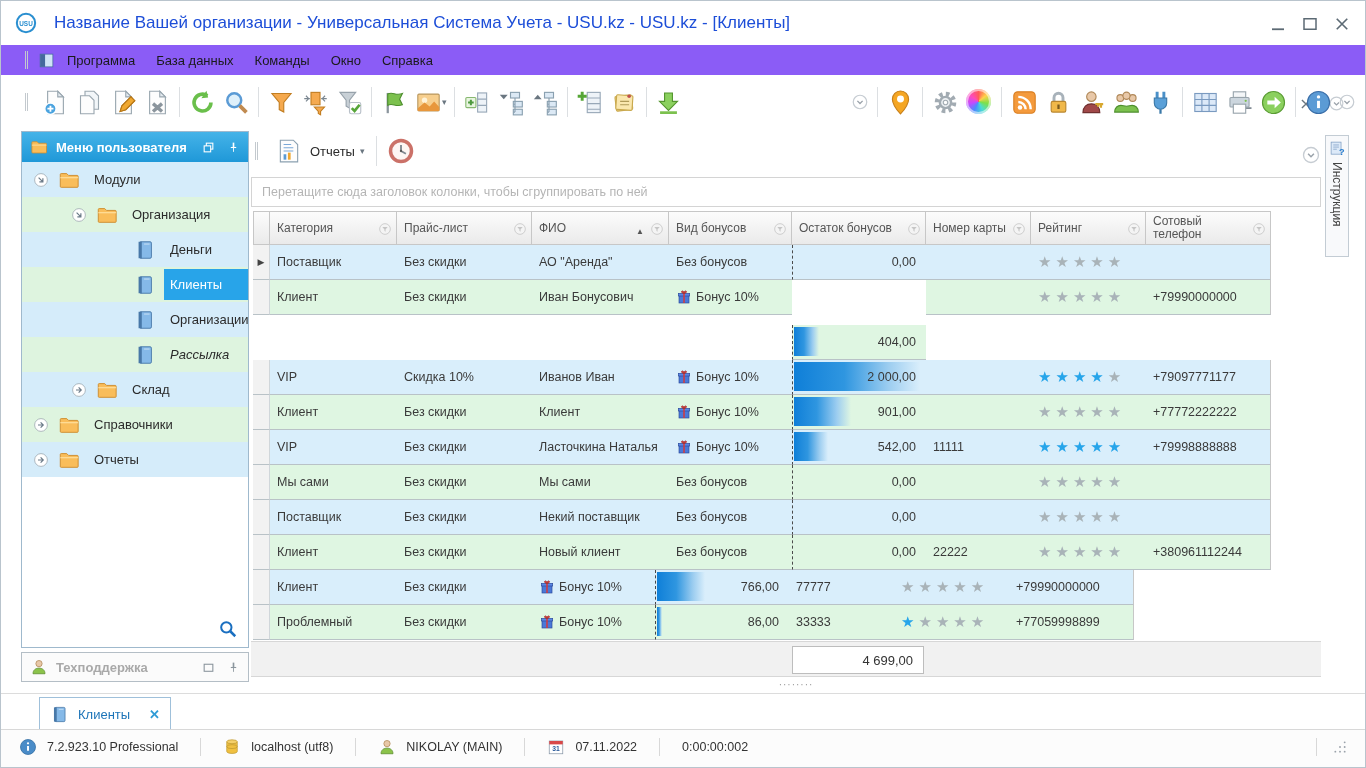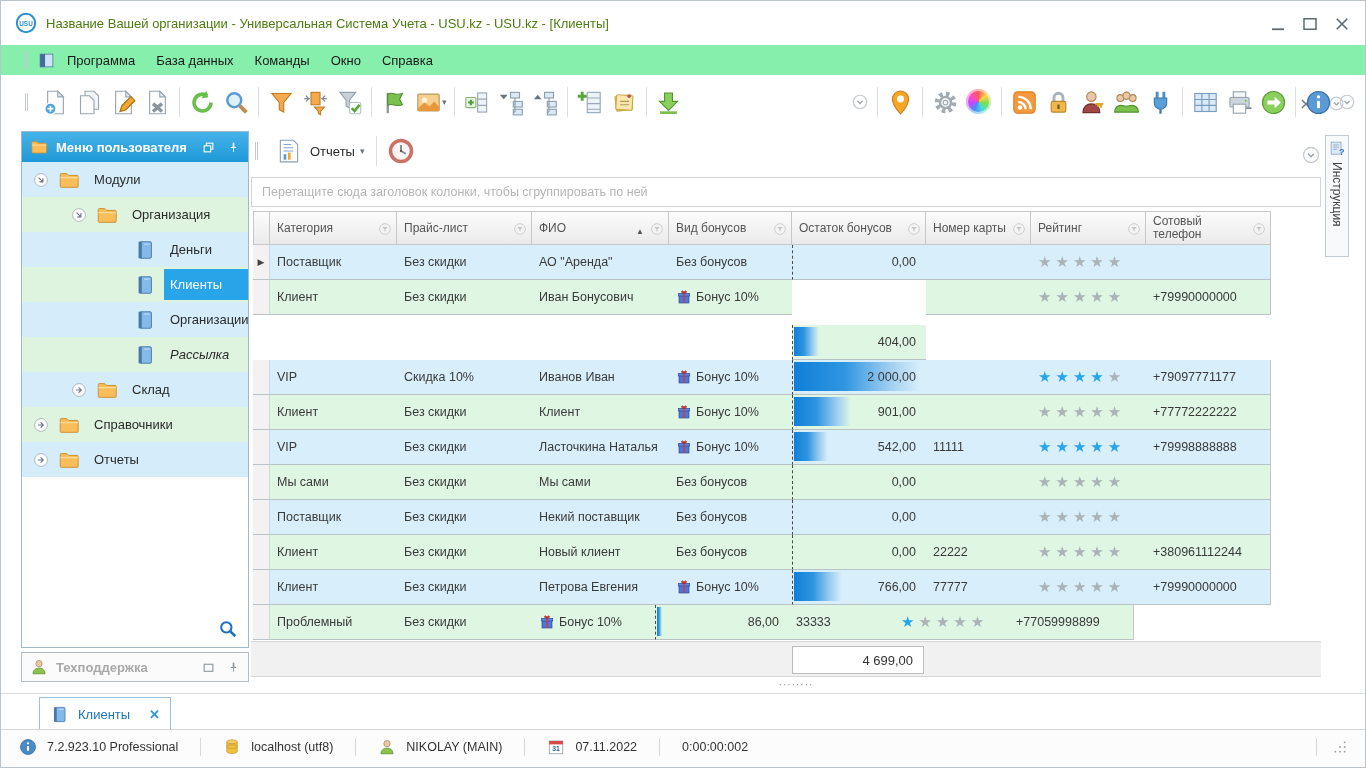--- a/index.html
+++ b/index.html
@@ -1,27 +1,27 @@
 <!DOCTYPE html>
 <html><head>
 <meta charset="utf-8">
 <style>
   * { margin:0; padding:0; box-sizing:border-box; font-family:"Liberation Sans", sans-serif; }
   html,body { background:#e9edf1; }
   .window { position:relative; width:1366px; height:768px; background:#fff; border:1px solid #b9c4cd; overflow:hidden; }
 
   
   .titlebar { position:absolute; top:0; left:0; right:0; height:44px; display:flex; align-items:center; padding-left:14px; background:#fff; }
-  .titlebar .title { color:#4d7c0f; font-size:13px; margin-left:9px; }
+  .titlebar .title { color:#1d4ed8; font-size:17px; margin-left:17px; }
   .wctrl { position:absolute; top:14px; right:14px; display:flex; gap:14px; }
   .wbtn { width:18px; height:16px; color:#5c6a74; }
   .wbtn svg { display:block; }
 
   
-  .menubar { position:absolute; top:44px; left:0; right:0; height:30px; display:flex; align-items:center; padding-left:24px; background:#86efac; }
+  .menubar { position:absolute; top:44px; left:0; right:0; height:30px; display:flex; align-items:center; padding-left:24px; background:#8b5cf6; }
   .grip { width:5px; height:18px; border-left:3px double #c3c9ce; margin-right:8px; }
   .menu-appicon { width:17px; height:17px; margin-right:12px; }
   .menu-item { font-size:13px; color:#1a1a1a; margin-right:21px; cursor:default; }
   .mdictrl { position:absolute; right:20px; top:50px; display:flex; gap:15px; align-items:center; }
   .mdictrl .wbtn { width:14px; height:13px; }
 
   
   .toolbar { position:absolute; top:76px; left:0; right:6px; height:50px; display:flex; align-items:center; padding-left:24px; }
   .tb-btn { width:34px; height:36px; display:flex; align-items:center; justify-content:center; border-radius:3px; }
   .tb-btn .icn { width:27px; height:27px; display:block; }
@@ -957,21 +957,20 @@
             <span class="star">★</span>
             <span class="star">★</span>
             <span class="star">★</span>
           </div>
           <div class="gcell last" style="width: 125px;">+380961112244</div>
         </div>
         <div class="grow alt-blue">
           <div class="gcell sel" style="width: 17px;"></div>
           <div class="gcell" style="width: 127px;">Клиент</div>
           <div class="gcell" style="width: 135px;">Без скидки</div>
-          <div class="gcell" style="width: 137px;">Петрова Евгения</div>
           <div class="gcell" style="width: 123px;">
             <span class="icn gift">
               <svg viewBox="0 0 24 24">
                 <rect x="4.5" y="9.5" width="15" height="11.5" fill="#4a78d8" stroke="#2c4a9a"></rect>
                 <rect x="3.5" y="6.5" width="17" height="4" fill="#5a88e8" stroke="#2c4a9a"></rect>
                 <path d="M12 6.5V21" stroke="#d83838" stroke-width="2.2"></path>
                 <path d="M12 6.5C8.8 6.5 7 4 9.3 3c1.9-.8 2.7 2 2.7 3.5 0-1.5.8-4.3 2.7-3.5C17 4 15.2 6.5 12 6.5z" fill="#e04848" stroke="#a02828" stroke-width="1.2"></path>
               </svg>
             </span>
             <span>Бонус 10%</span>

